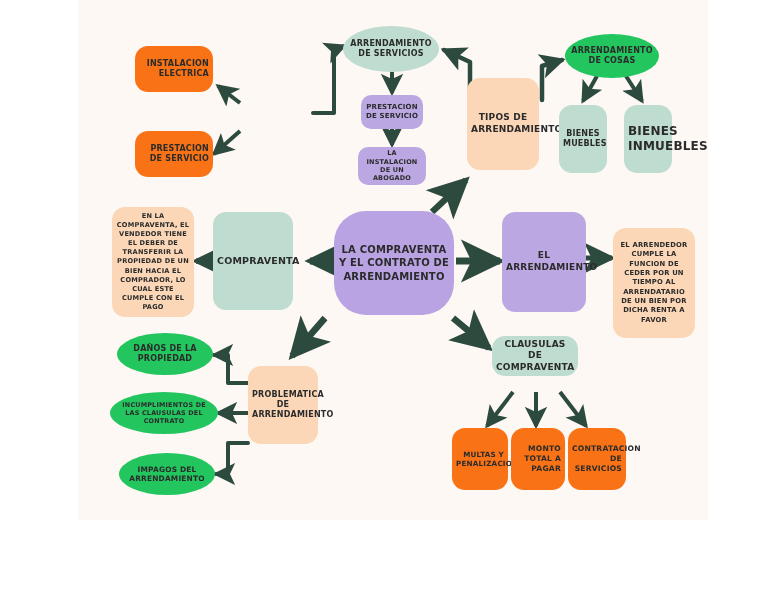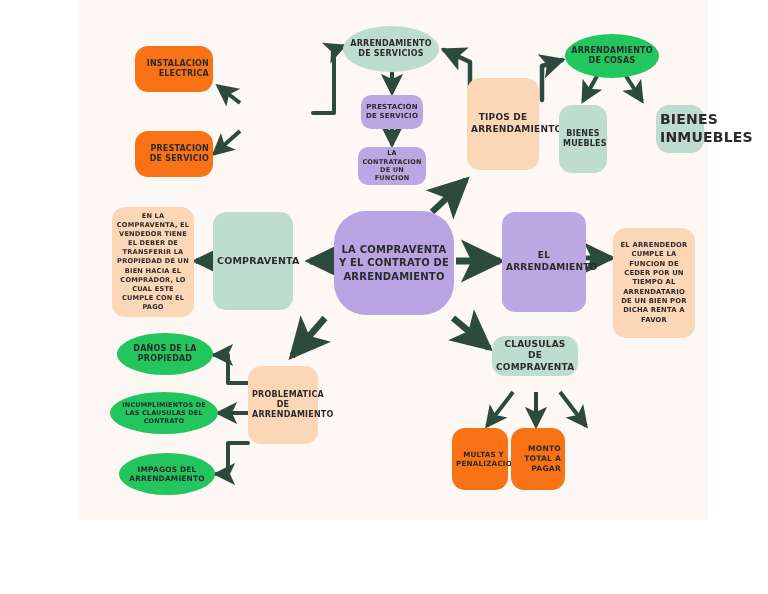--- a/index.html
+++ b/index.html
@@ -128,36 +128,36 @@
 
   <div class="node ellipse mint" style="left:343px; top:26px; width:96px; height:46px; font-size:8px;">
     <span>ARRENDAMIENTO DE SERVICIOS</span>
   </div>
 
   <div class="node rrect-s purple" style="left:361px; top:95px; width:62px; height:34px; font-size:7px;">
     <span>PRESTACION DE SERVICIO</span>
   </div>
 
   <div class="node rrect-s purple" style="left:358px; top:147px; width:68px; height:38px; font-size:6.5px;">
-    <span>LA CONTRATACION DE UN FUNCION</span>
+    <span>LA INSTALACION DE UN ABOGADO</span>
   </div>
 
   <div class="node rrect peach" style="left:467px; top:78px; width:72px; height:92px; font-size:9px;">
     <span>TIPOS DE ARRENDAMIENTO</span>
   </div>
 
   <div class="node ellipse lav" style="left:565px; top:34px; width:94px; height:44px; font-size:8px;">
     <span>ARRENDAMIENTO DE COSAS</span>
   </div>
 
   <div class="node rrect mint" style="left:559px; top:105px; width:48px; height:68px; font-size:8px;">
     <span>BIENES MUEBLES</span>
   </div>
 
-  <div class="node rrect mint" style="left:656px; top:105px; width:48px; height:48px; font-size:14px;">
+  <div class="node rrect mint" style="left:624px; top:105px; width:48px; height:68px; font-size:12px;">
     <span>BIENES INMUEBLES</span>
   </div>
 
   <div class="node rrect peach" style="left:112px; top:207px; width:82px; height:110px; font-size:6.6px; line-height:1.38;">
     <span>EN LA COMPRAVENTA, EL VENDEDOR TIENE EL DEBER DE TRANSFERIR LA PROPIEDAD DE UN BIEN HACIA EL COMPRADOR, LO CUAL ESTE CUMPLE CON EL PAGO</span>
   </div>
 
   <div class="node rrect mint" style="left:213px; top:212px; width:80px; height:98px; font-size:9.5px;">
     <span>COMPRAVENTA</span>
   </div>
@@ -195,13 +195,16 @@
   </div>
 
   <div class="node rrect pink" style="left:452px; top:428px; width:56px; height:62px; font-size:7.2px;">
     <span>MULTAS Y PENALIZACIONES</span>
   </div>
 
   <div class="node rrect pink" style="left:511px; top:428px; width:54px; height:62px; font-size:7.6px;">
     <span>MONTO TOTAL A PAGAR</span>
   </div>
 
+  <div class="node rrect pink" style="left:568px; top:428px; width:58px; height:62px; font-size:7.6px;">
+    <span>CONTRATACION DE SERVICIOS</span>
+  </div>
 </div>
 
 </body></html>

